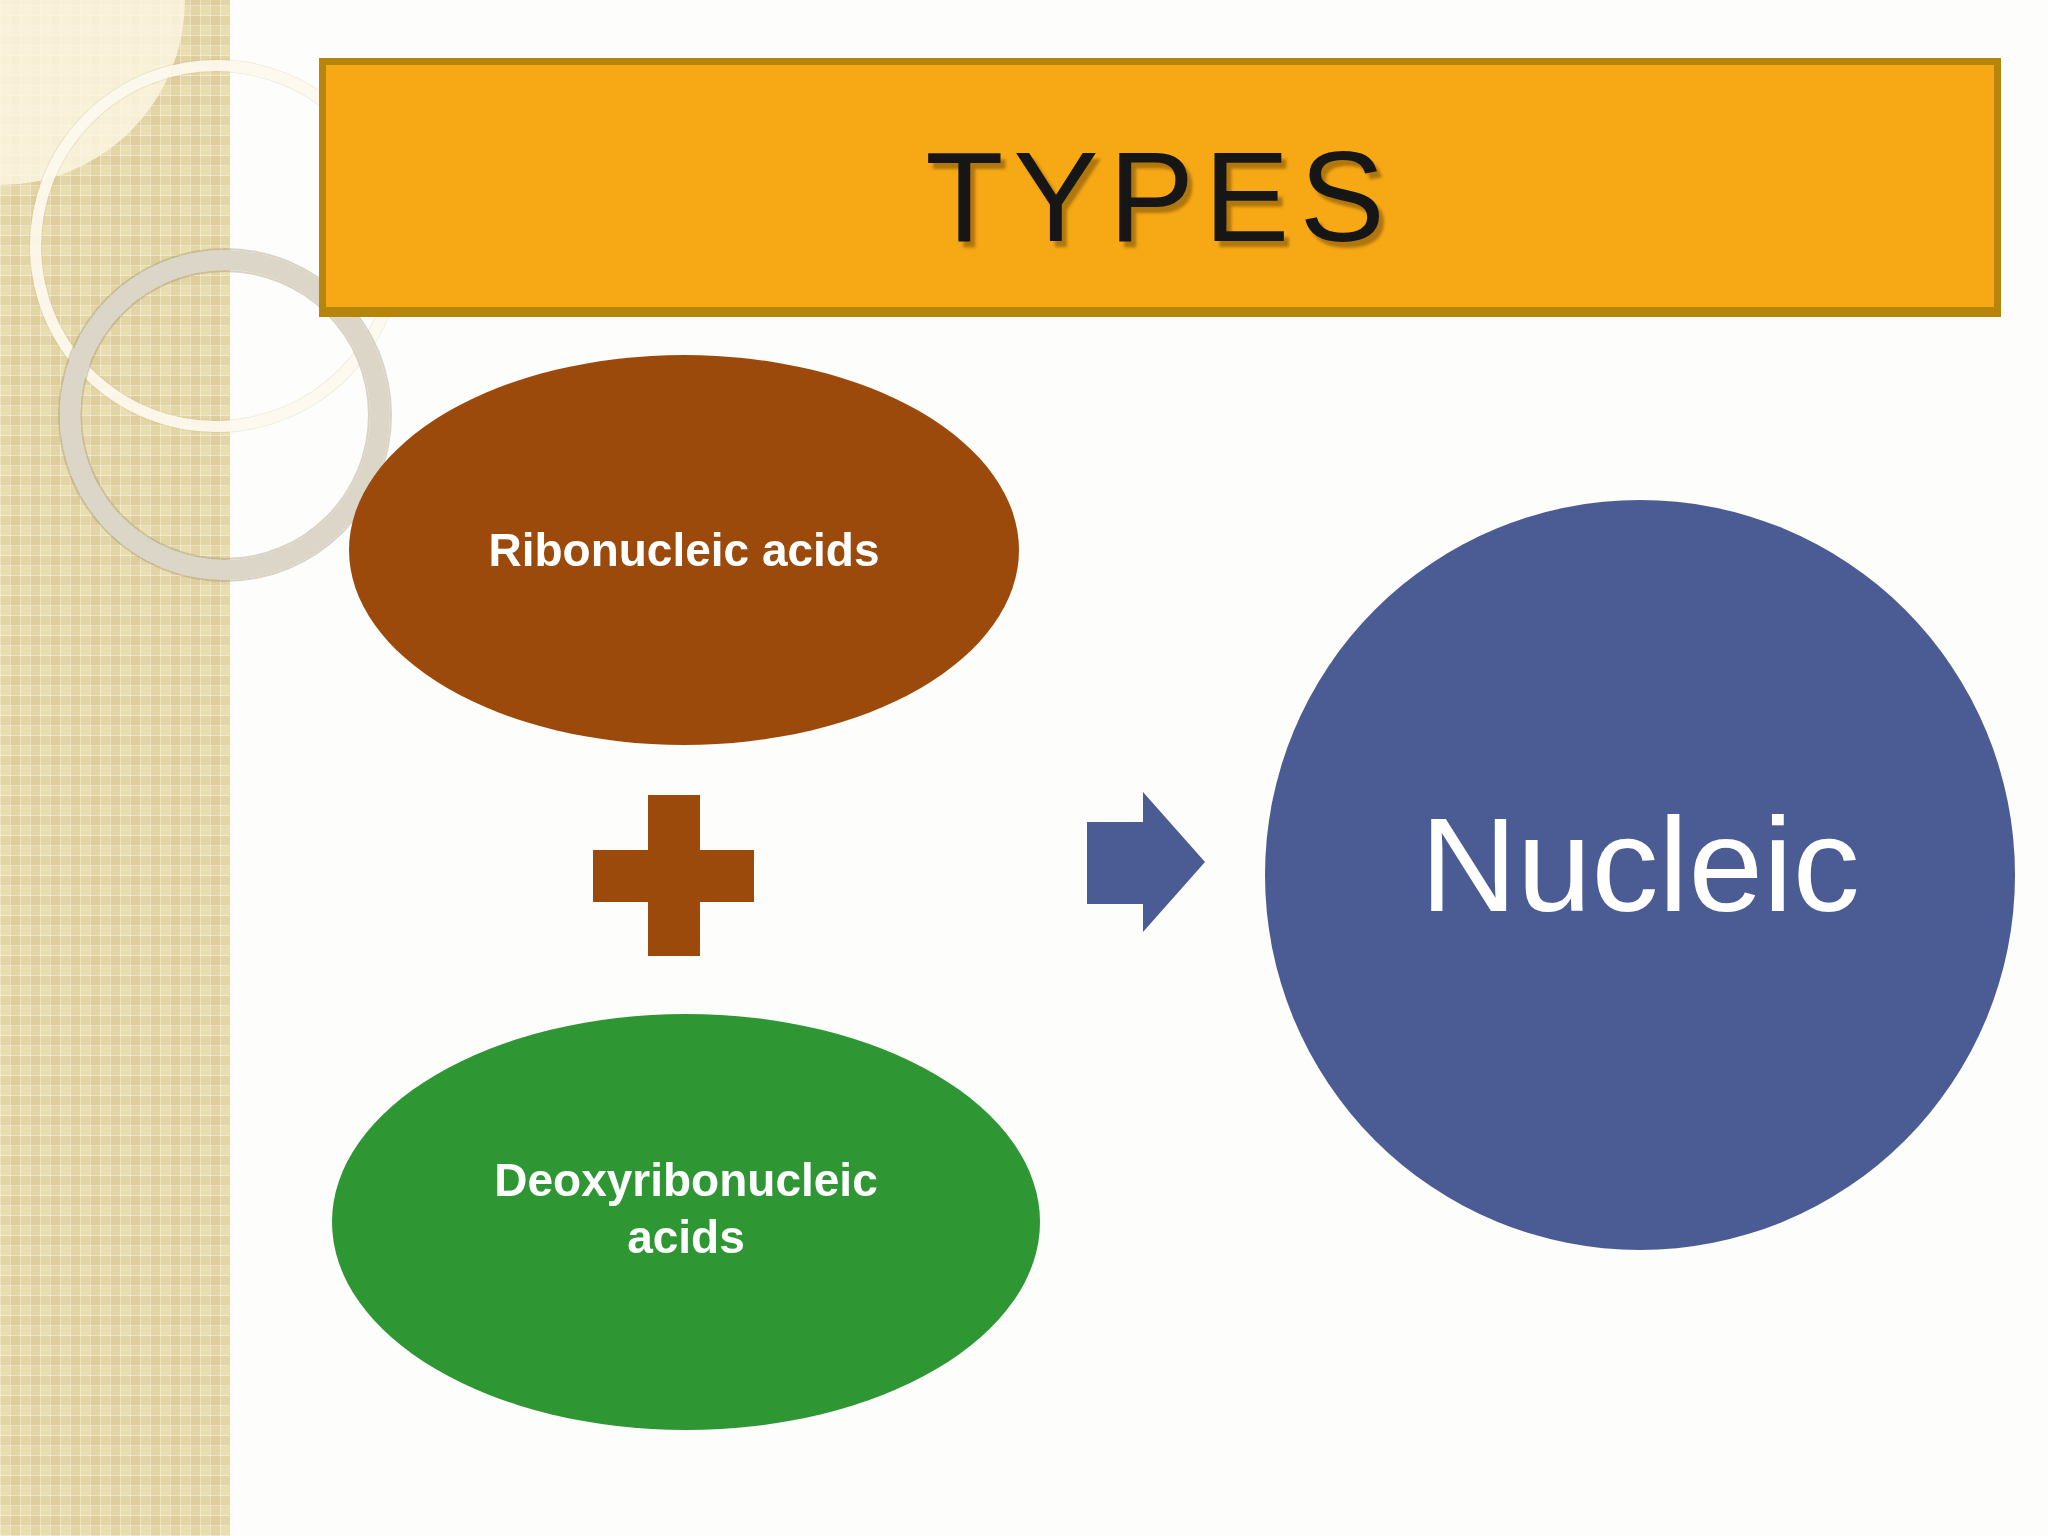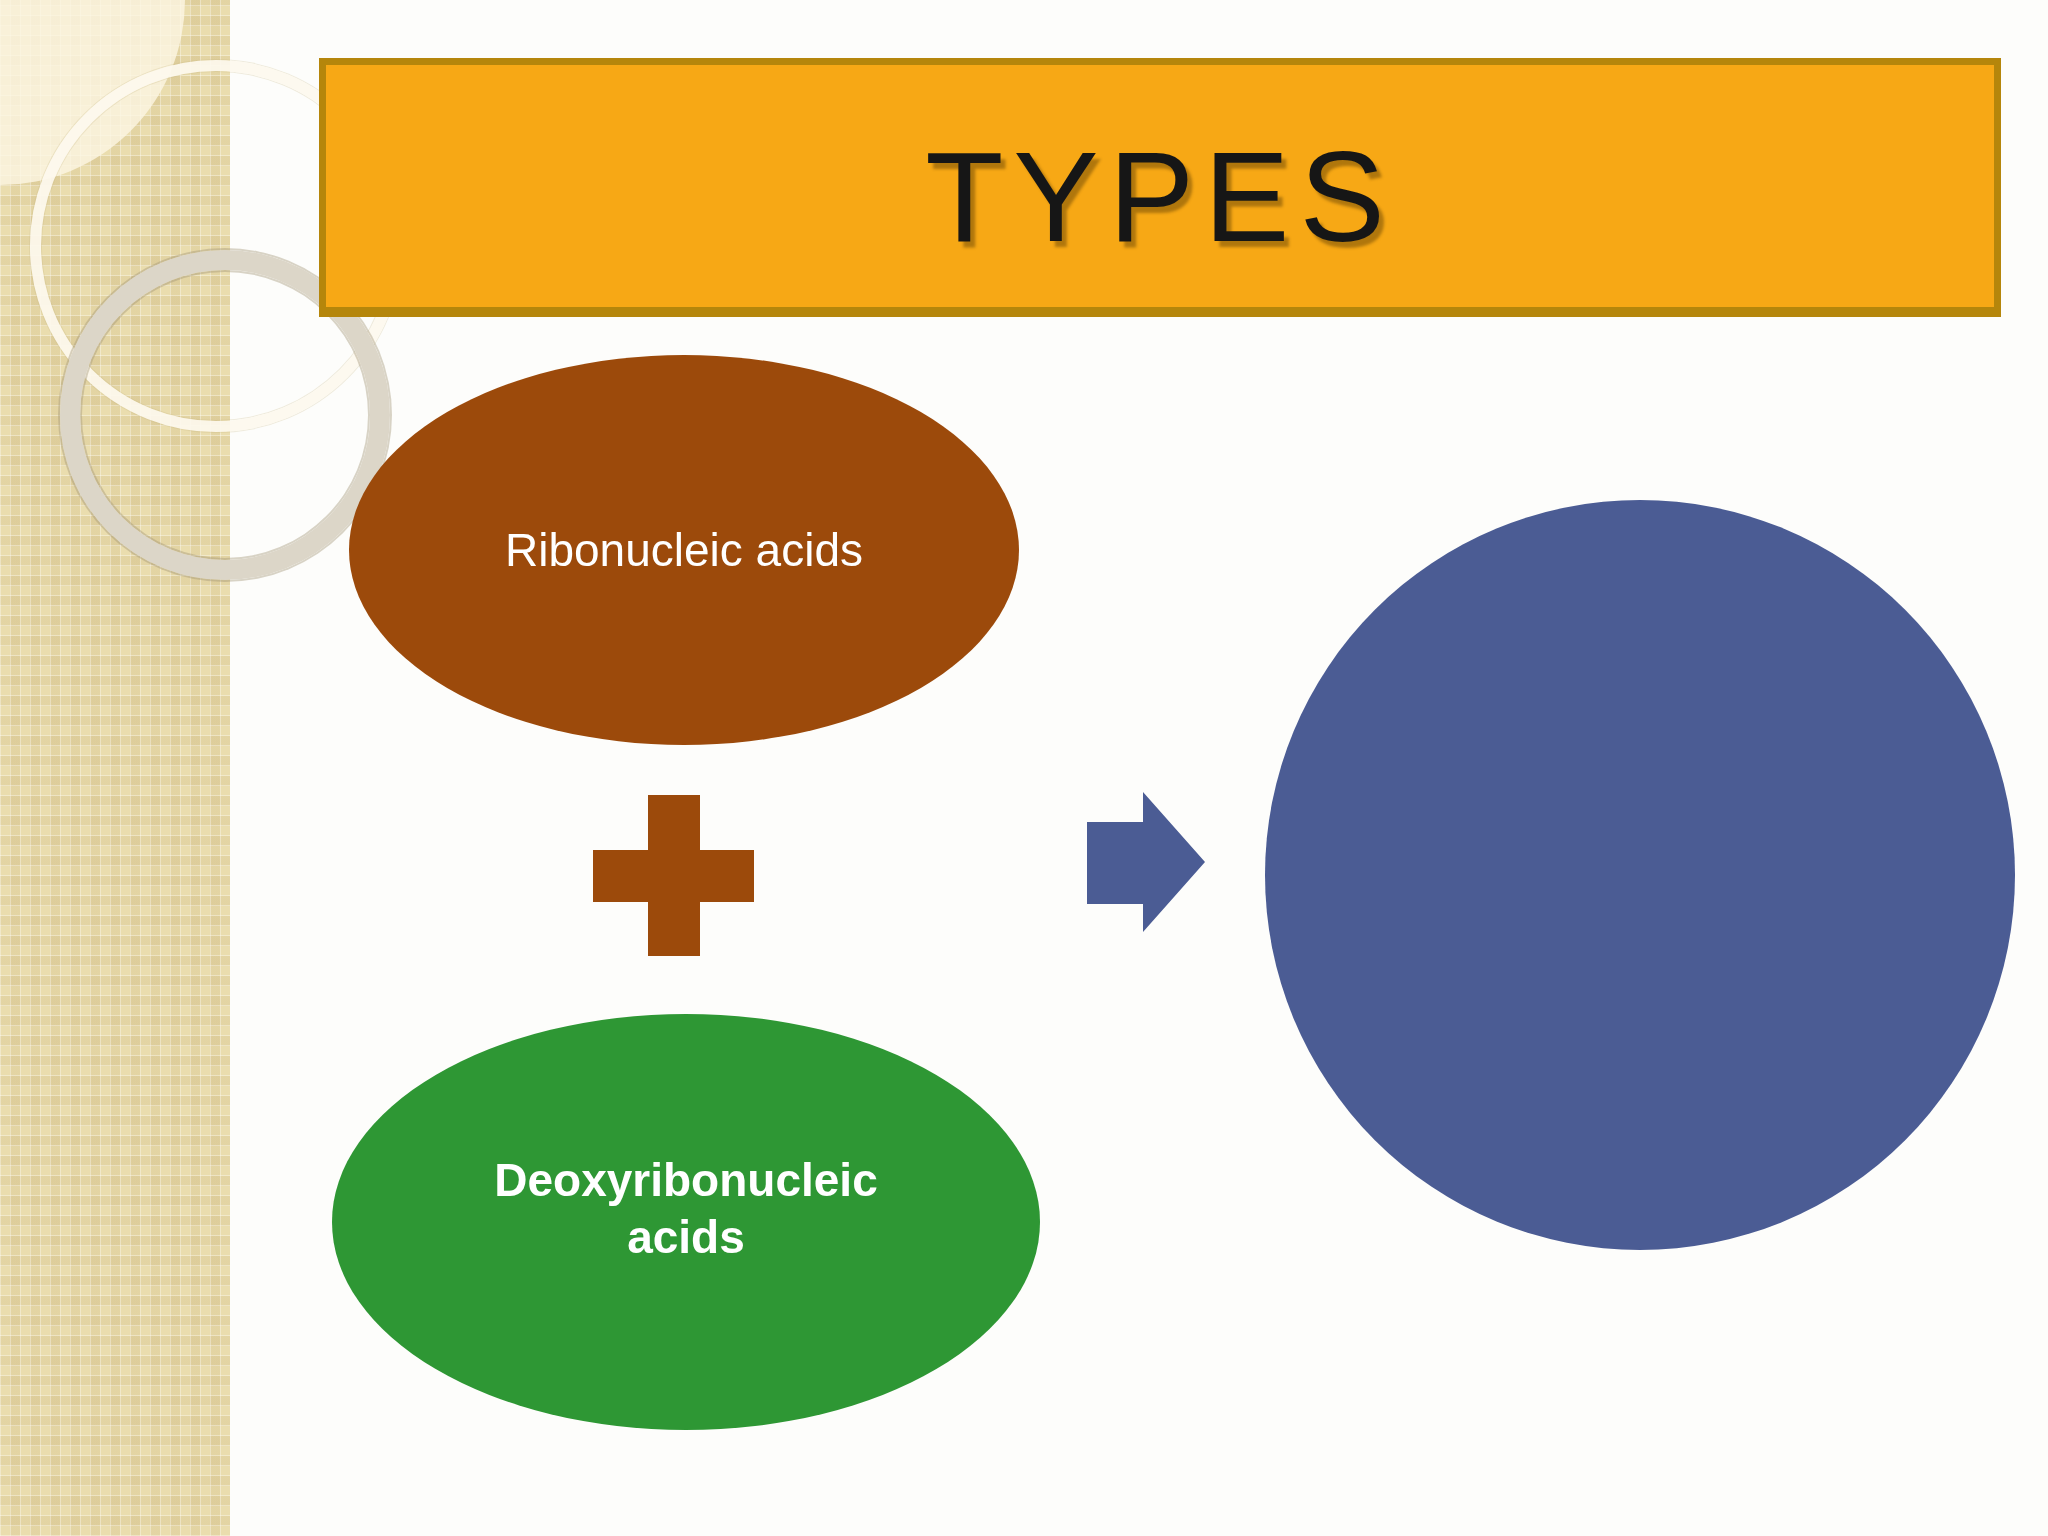--- a/index.html
+++ b/index.html
@@ -57,21 +57,21 @@
   }
 
   
   .node{
     position:absolute;display:flex;align-items:center;justify-content:center;
     color:#FFFFFF;text-align:center;
   }
   .ellipse-rna{
     left:349px;top:355px;width:670px;height:390px;border-radius:50%;
     background:#9C4A0B;
-    font-size:46px;font-weight:normal;
+    font-size:46px;font-weight:bold;
   }
   .ellipse-dna{
     left:332px;top:1014px;width:708px;height:416px;border-radius:50%;
     background:#2E9734;
     font-size:46px;font-weight:bold;line-height:1.25;
     flex-direction:column;
     padding-bottom:26px;box-sizing:border-box;
   }
   .circle-result{
     left:1265px;top:500px;width:750px;height:750px;border-radius:50%;
@@ -117,15 +117,16 @@
     <span>acids</span>
   </div>
 
   <div class="arrow-wrap">
     <svg width="118" height="140" viewBox="0 0 118 140" aria-hidden="true">
       <polygon points="0,30 56,30 56,0 118,70 56,140 56,112 0,112" fill="#4B5C94"></polygon>
     </svg>
   </div>
 
   <div class="node circle-result">
+    <span>Nucleic</span>
   </div>
 
 </div>
 
 </body></html>

